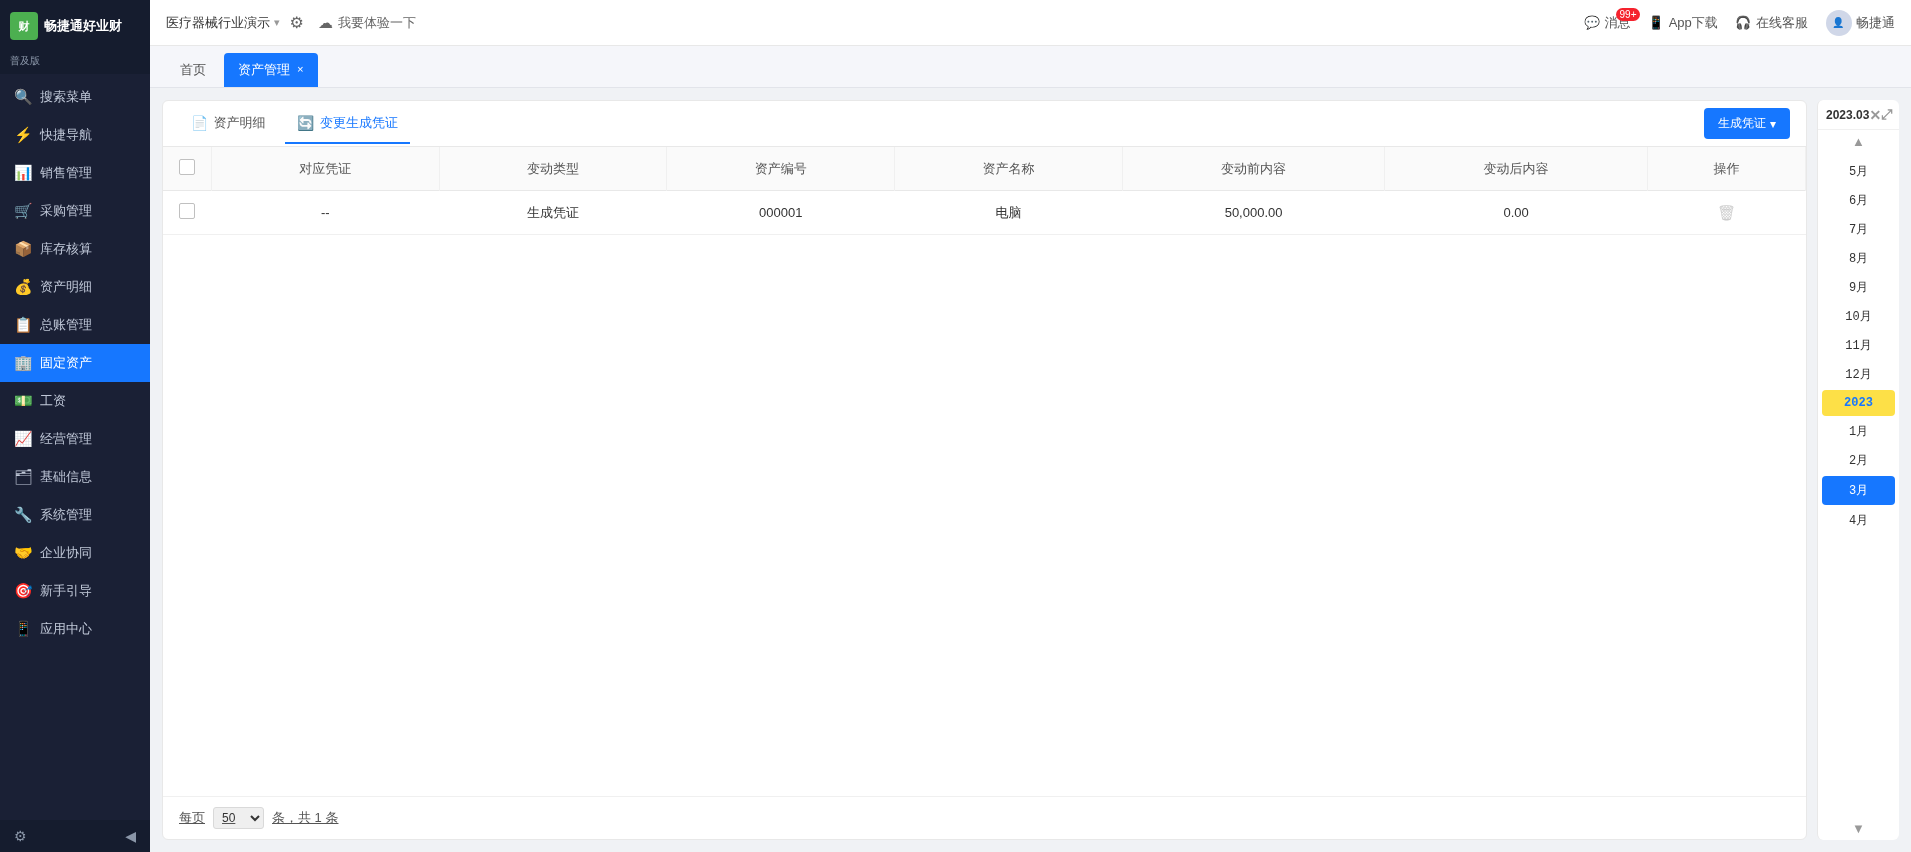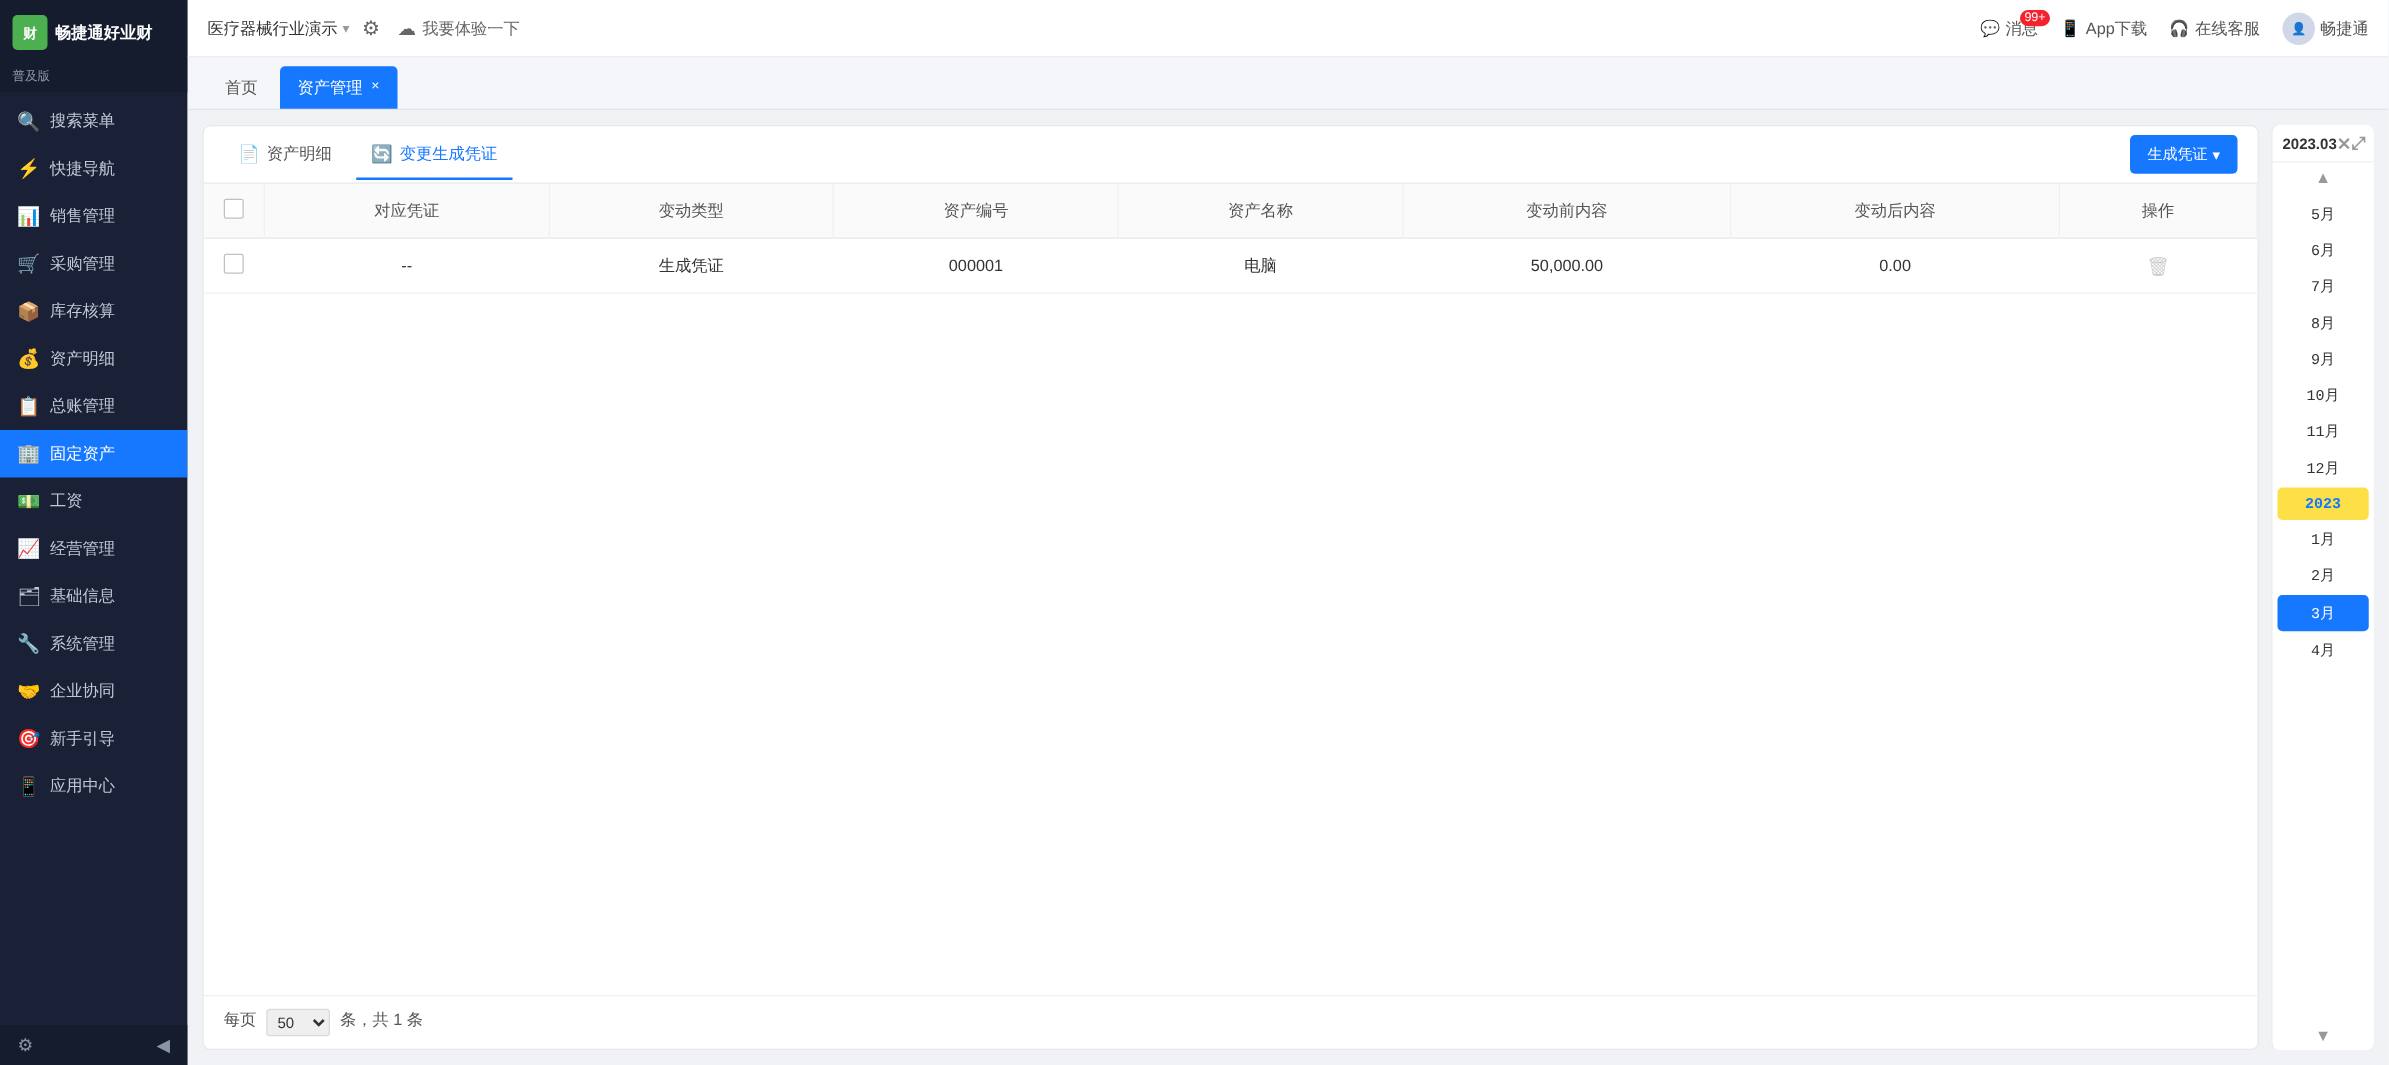--- a/index.html
+++ b/index.html
@@ -239,26 +239,27 @@
       background: #fff;
       display: inline-block;
     }
     .table-checkbox:checked { background: #1677ff; border-color: #1677ff; }
     .delete-icon { color: #ccc; cursor: pointer; font-size: 15px; }
 
     
     .pagination-bar {
       padding: 10px 16px;
       display: flex;
-      align-items: flex-start;
+      align-items: center;
       gap: 8px;
       border-top: 1px solid #f0f0f0;
       font-size: 13px;
       color: #555;
       flex-shrink: 0;
+      text-decoration: underline;
     }
     .page-size-select {
       border: 1px solid #d9d9d9;
       border-radius: 3px;
       padding: 2px 4px;
       font-size: 12px;
       color: #333;
       cursor: pointer;
     }
 

